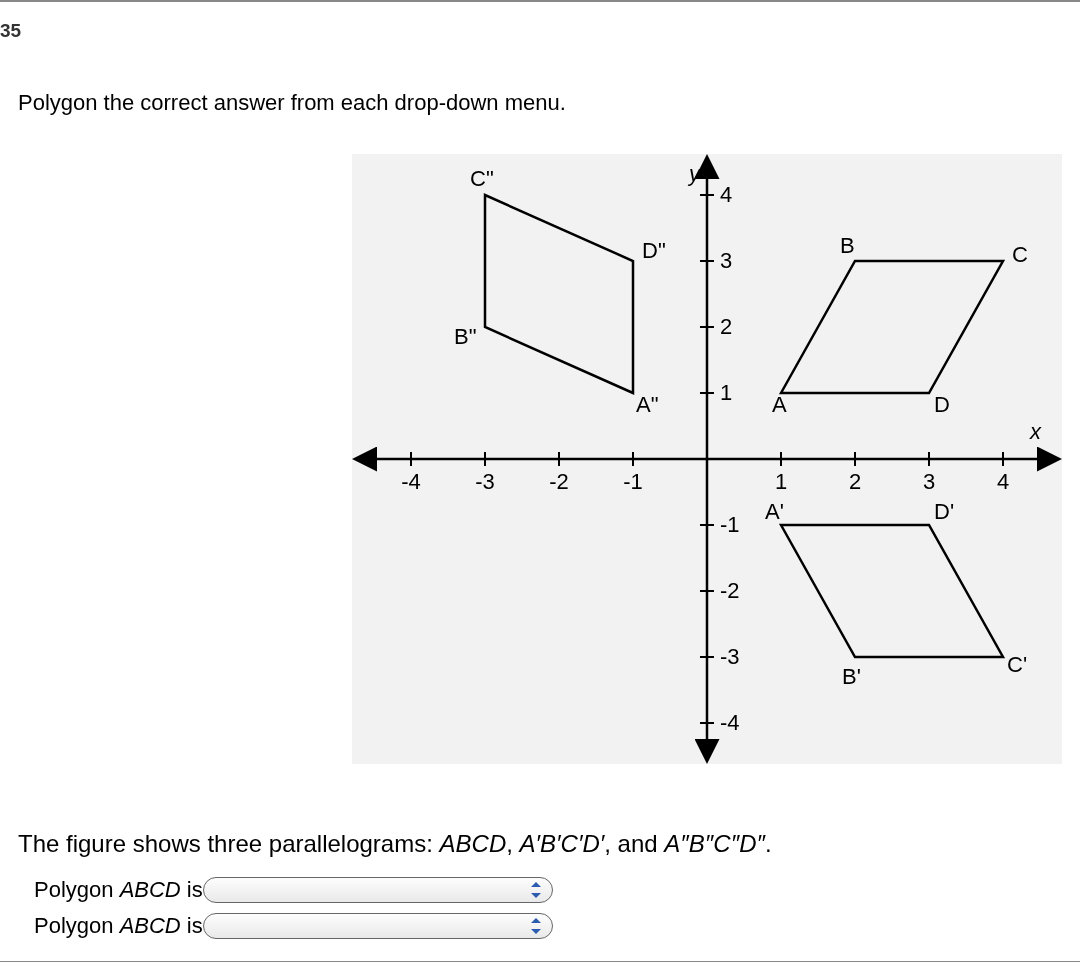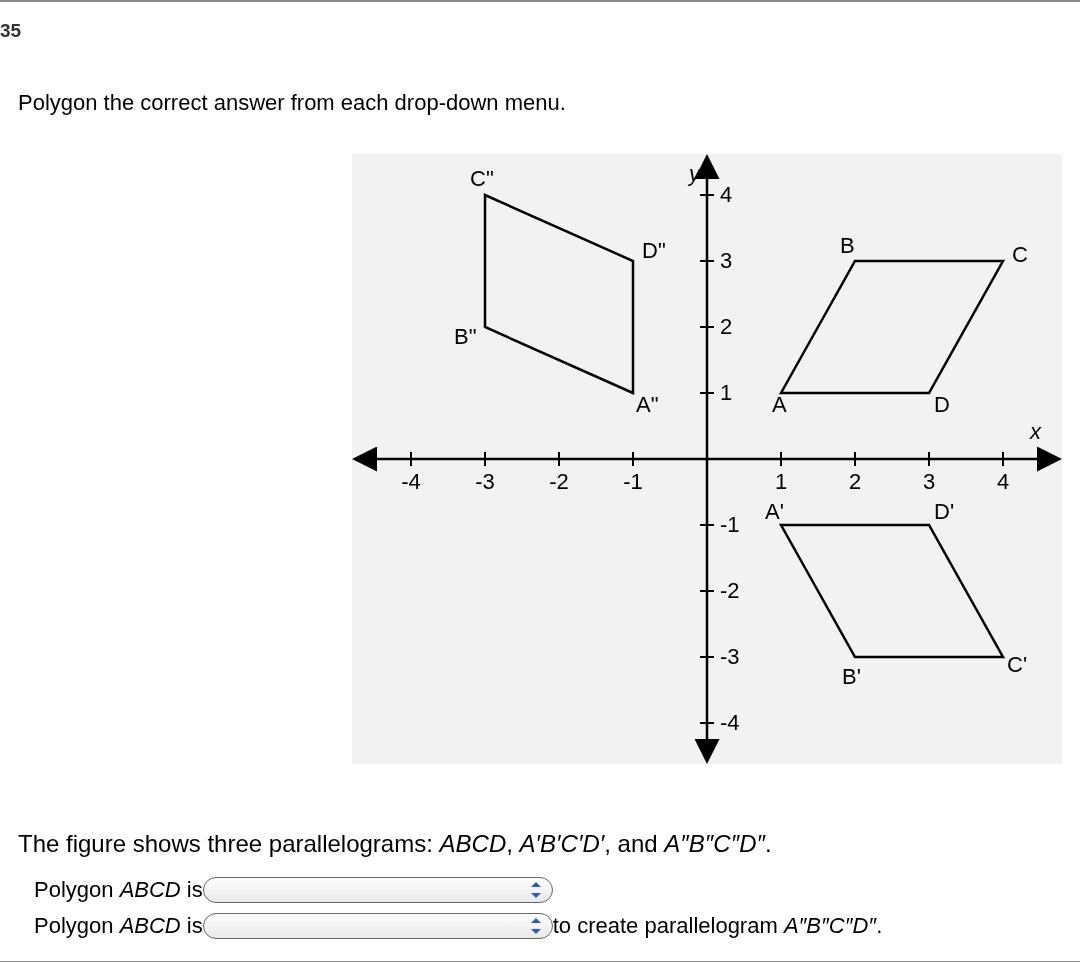--- a/index.html
+++ b/index.html
@@ -184,15 +184,14 @@
     <span><span>Polygon </span><span class="ital">ABCD</span><span> is</span></span>
     <span class="dropdown">
         <span class="chevrons"></span>
       </span>
   </div>
   <div class="answer-row">
     <span><span>Polygon </span><span class="ital">ABCD</span><span> is</span></span>
     <span class="dropdown">
         <span class="chevrons"></span>
       </span>
-    <span><span> to create parallelogram </span><span class="ital">A″B″C″D″</span><span>.</span></span>
   </div>
 </div>
 
 </body></html>

